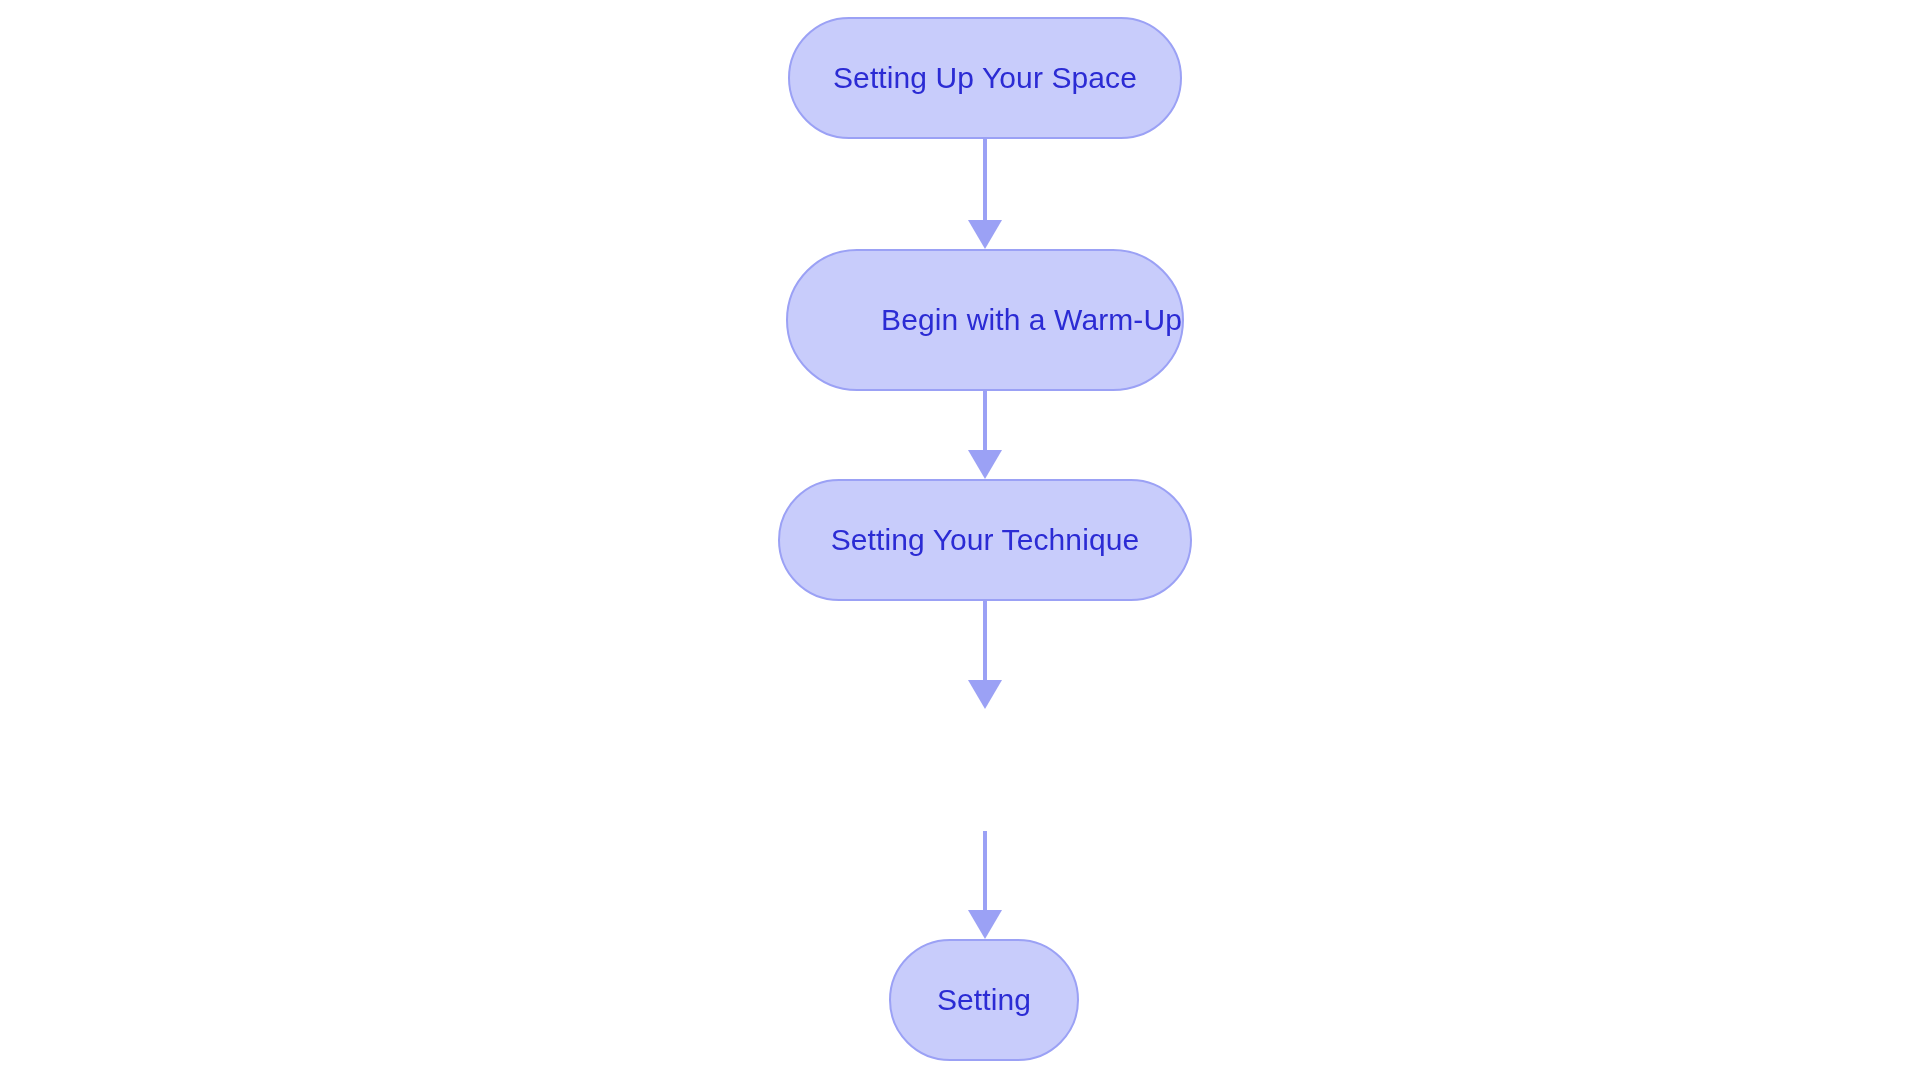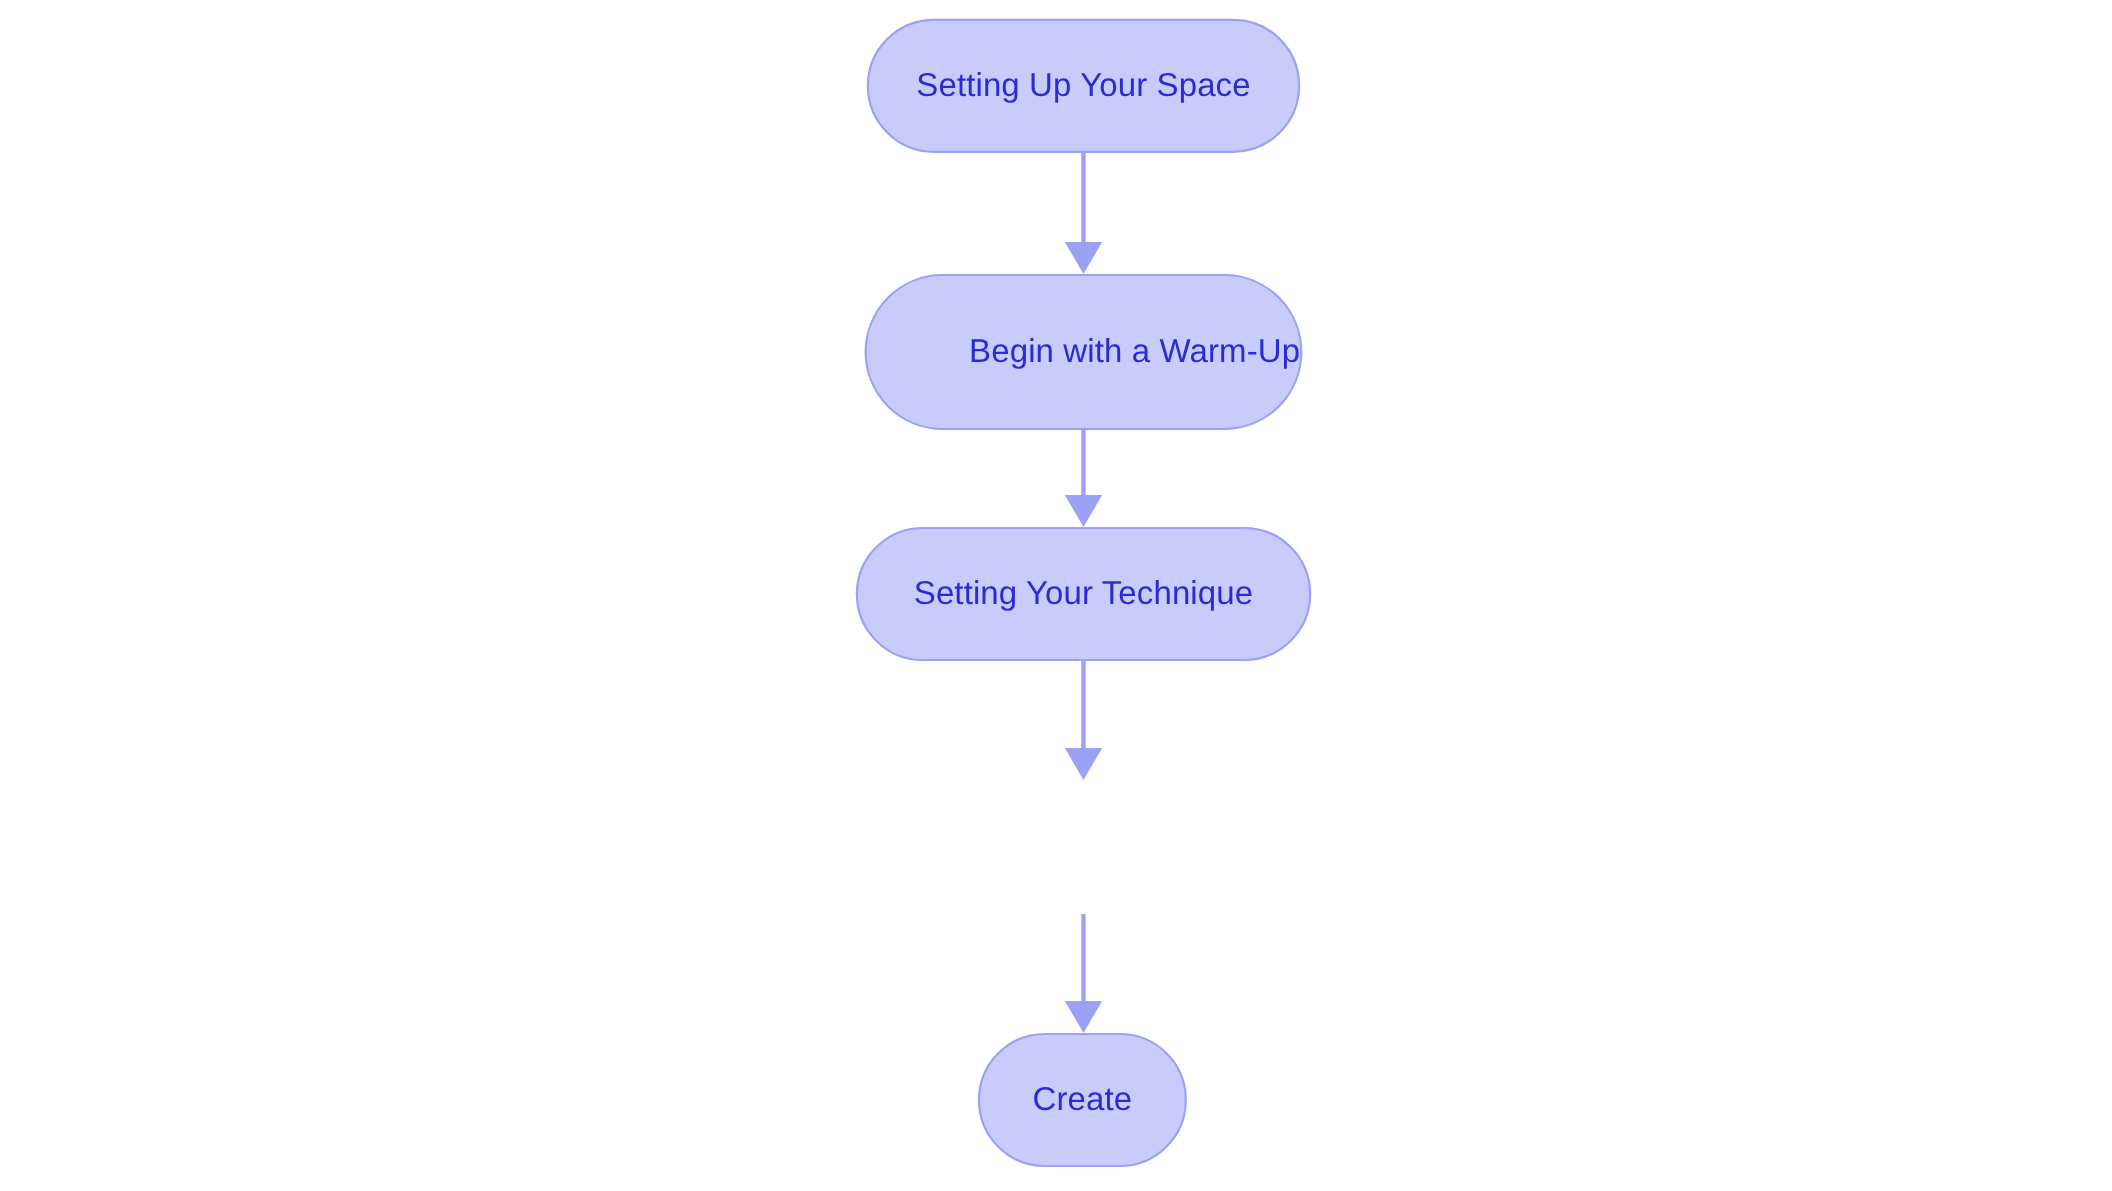--- a/index.html
+++ b/index.html
@@ -109,16 +109,16 @@
   <div class="node" id="node-1">
     <span class="node-label">Begin with a Warm-Up</span>
   </div>
 
   <div class="node" id="node-2">
     <span class="node-label">Setting Your Technique</span>
   </div>
 
 
   <div class="node" id="node-4">
-    <span class="node-label">Create</span>
+    <span class="node-label">Setting</span>
   </div>
 
 </div>
 
 </body></html>

